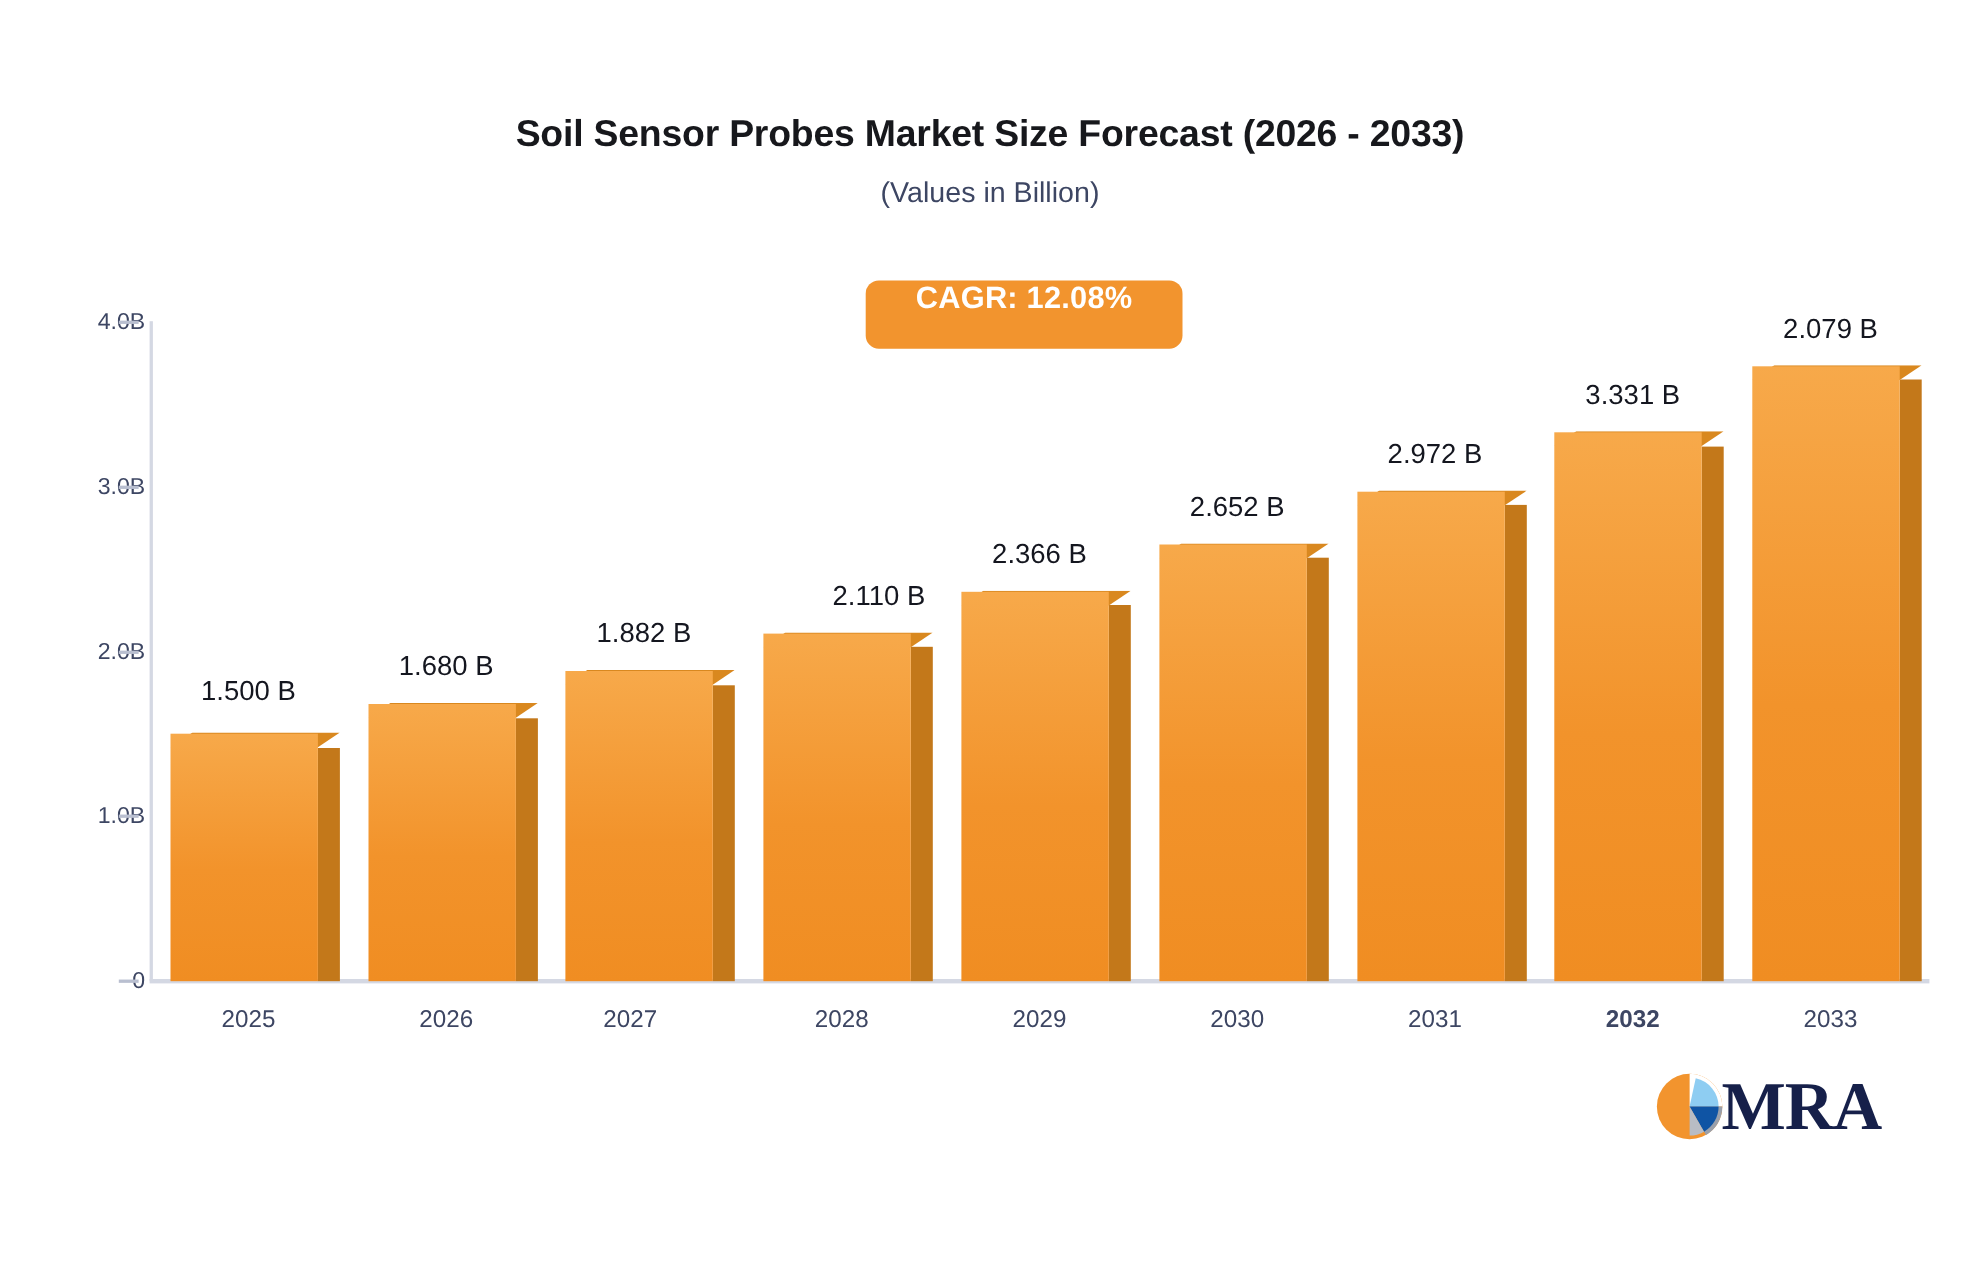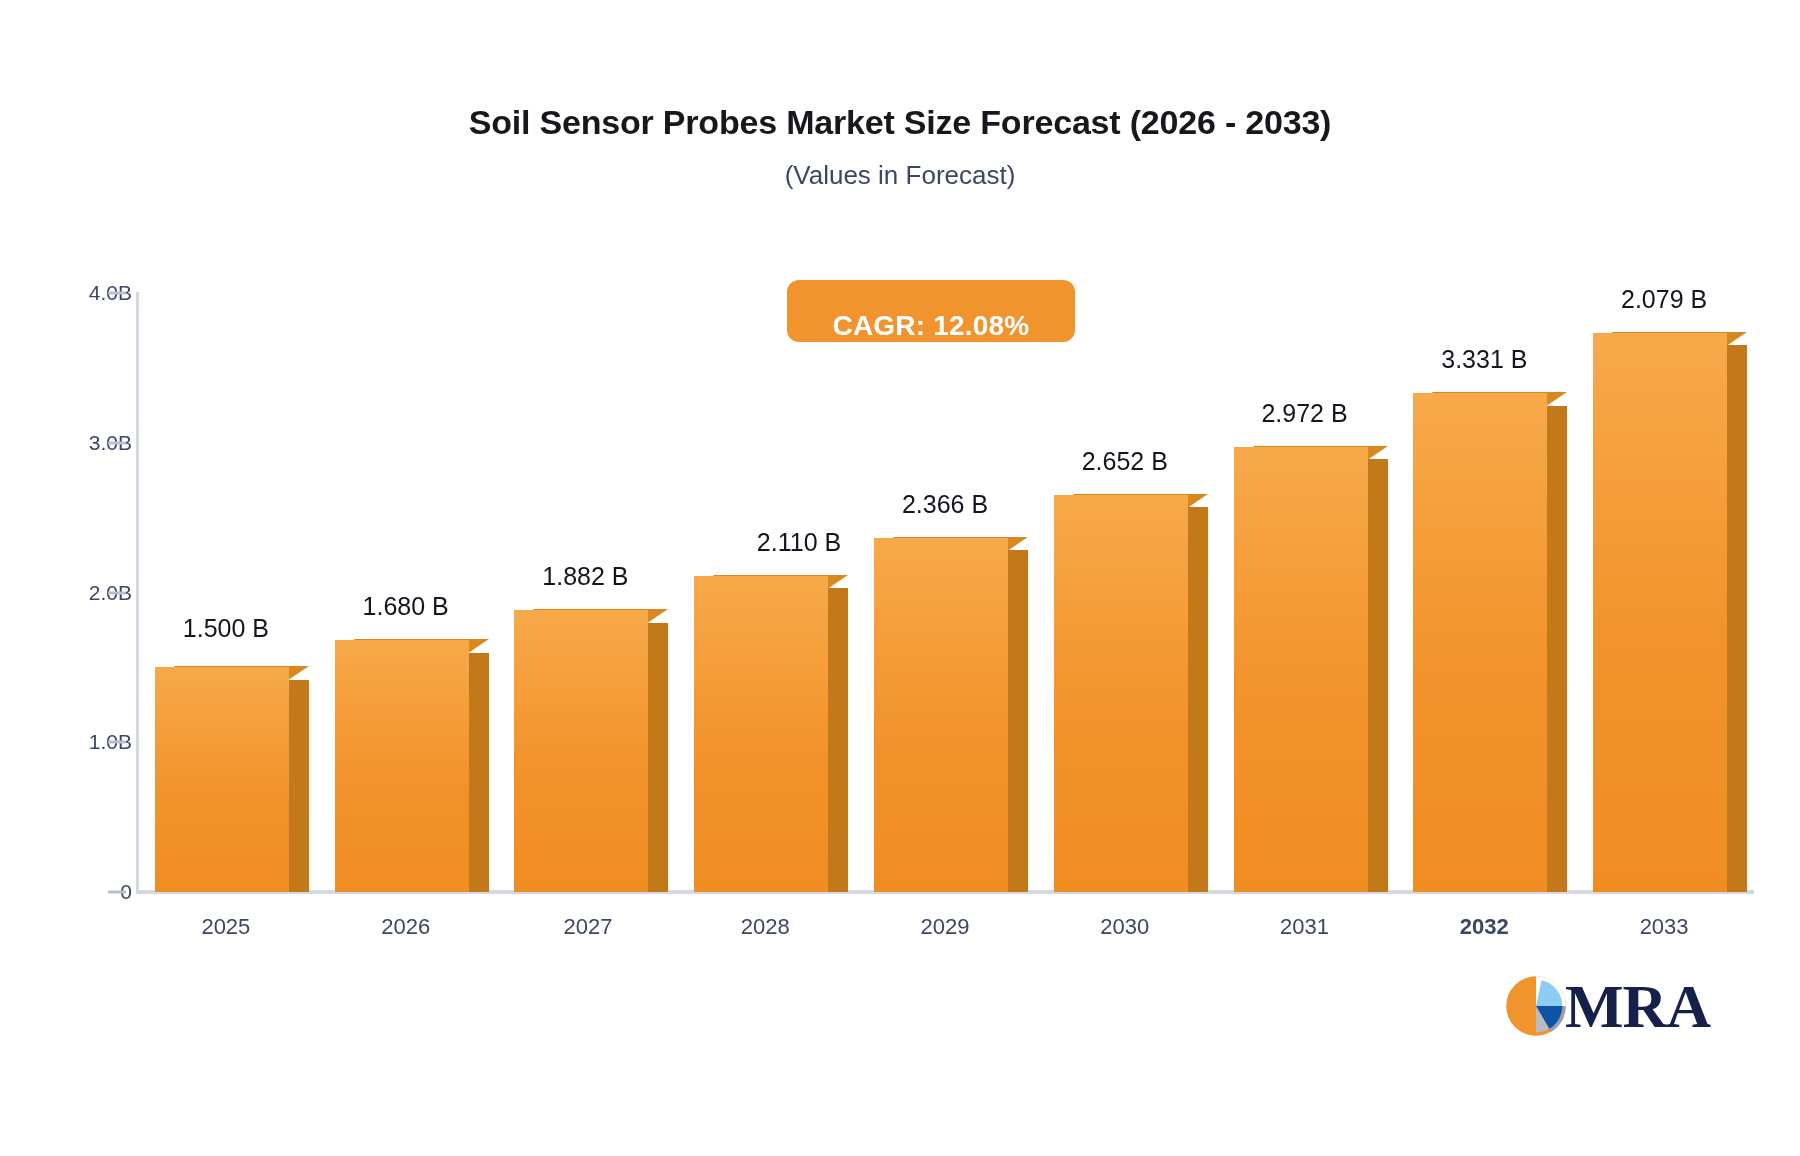--- a/index.html
+++ b/index.html
@@ -40,28 +40,27 @@
   
   #cagr-badge {
     position: absolute;
     left: 787px;
     top: 255px;
     width: 288px;
     height: 62px;
     background: #f2942e;
     border-radius: 12px;
     display: flex;
-    align-items: flex-end;
+    align-items: flex-start;
     justify-content: center;
     color: #ffffff;
     font-size: 28px;
     font-weight: bold;
     letter-spacing: 0.2px;
     box-sizing: border-box;
-    margin-top: 25px;
   }
 
   
   #plot {
     position: absolute;
     left: 0;
     top: 0;
     width: 1800px;
     height: 1156px;
   }
@@ -153,21 +152,21 @@
     letter-spacing: -1px;
     line-height: 1;
     margin-left: -6px;
   }
 </style>
 </head>
 <body>
 
 <div id="chart-header">
   <div id="chart-title">Soil Sensor Probes Market Size Forecast (2026 - 2033)</div>
-  <div id="chart-subtitle">(Values in Forecast)</div>
+  <div id="chart-subtitle">(Values in Billion)</div>
 </div>
 
 <div id="cagr-badge">
   <span>CAGR: 12.08%</span>
 </div>
 
 <div id="plot">
   <div id="y-axis-line"></div>
   <div id="x-axis-line"></div>
   <div id="y-ticks">
@@ -234,21 +233,21 @@
       <div class="bar-side" style="left: 1727px; top: 345.084px; width: 20px; height: 546.916px;"></div>
       <div class="bar-top" style="left: 1593px; top: 331.684px; width: 154px; height: 14.4px;"><svg width="100%" height="100%" viewBox="0 0 154 14.4" preserveAspectRatio="none">
           <polygon points="0,13.4 20,0 154,0 134,13.4" fill="#d9881f"></polygon>
         </svg></div>
       <div class="bar-front" style="left: 1593px; top: 332.684px; width: 134px; height: 559.316px;"></div>
       <div class="bar-label" style="left: 1564.11px; width: 200px; top: 284.684px;">2.079 B</div>
     </div>
   <div id="x-ticks">
       <div class="x-label" style="left: 145.889px; width: 160px; top: 914px;">2025</div>
       <div class="x-label" style="left: 325.667px; width: 160px; top: 914px;">2026</div>
-      <div class="x-label" style="left: 508px; width: 160px; top: 914px;">2027</div>
+      <div class="x-label" style="left: 493px; width: 160px; top: 914px;">2027</div>
       <div class="x-label" style="left: 685.222px; width: 160px; top: 914px;">2028</div>
       <div class="x-label" style="left: 865px; width: 160px; top: 914px;">2029</div>
       <div class="x-label" style="left: 1044.78px; width: 160px; top: 914px;">2030</div>
       <div class="x-label" style="left: 1224.56px; width: 160px; top: 914px;">2031</div>
       <div class="x-label" style="left: 1404.33px; width: 160px; top: 914px; font-weight: bold;">2032</div>
       <div class="x-label" style="left: 1584.11px; width: 160px; top: 914px;">2033</div>
     </div>
 </div>
 
 <div id="brand-logo">

